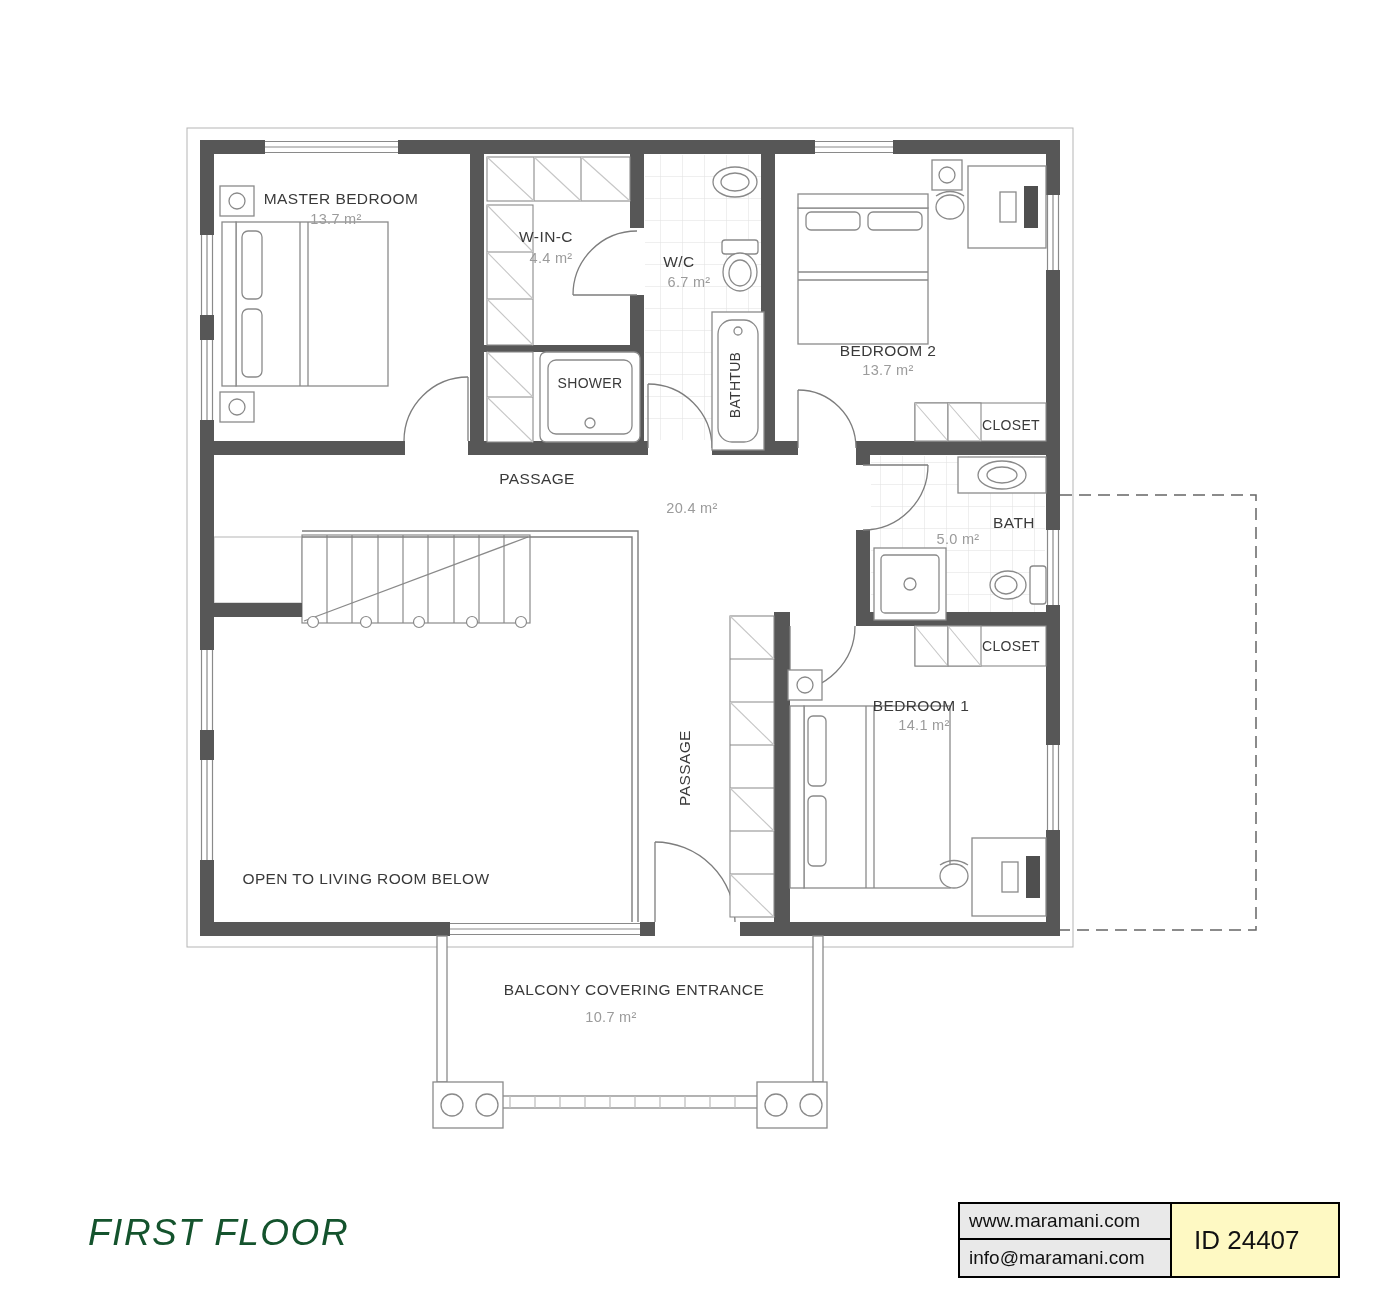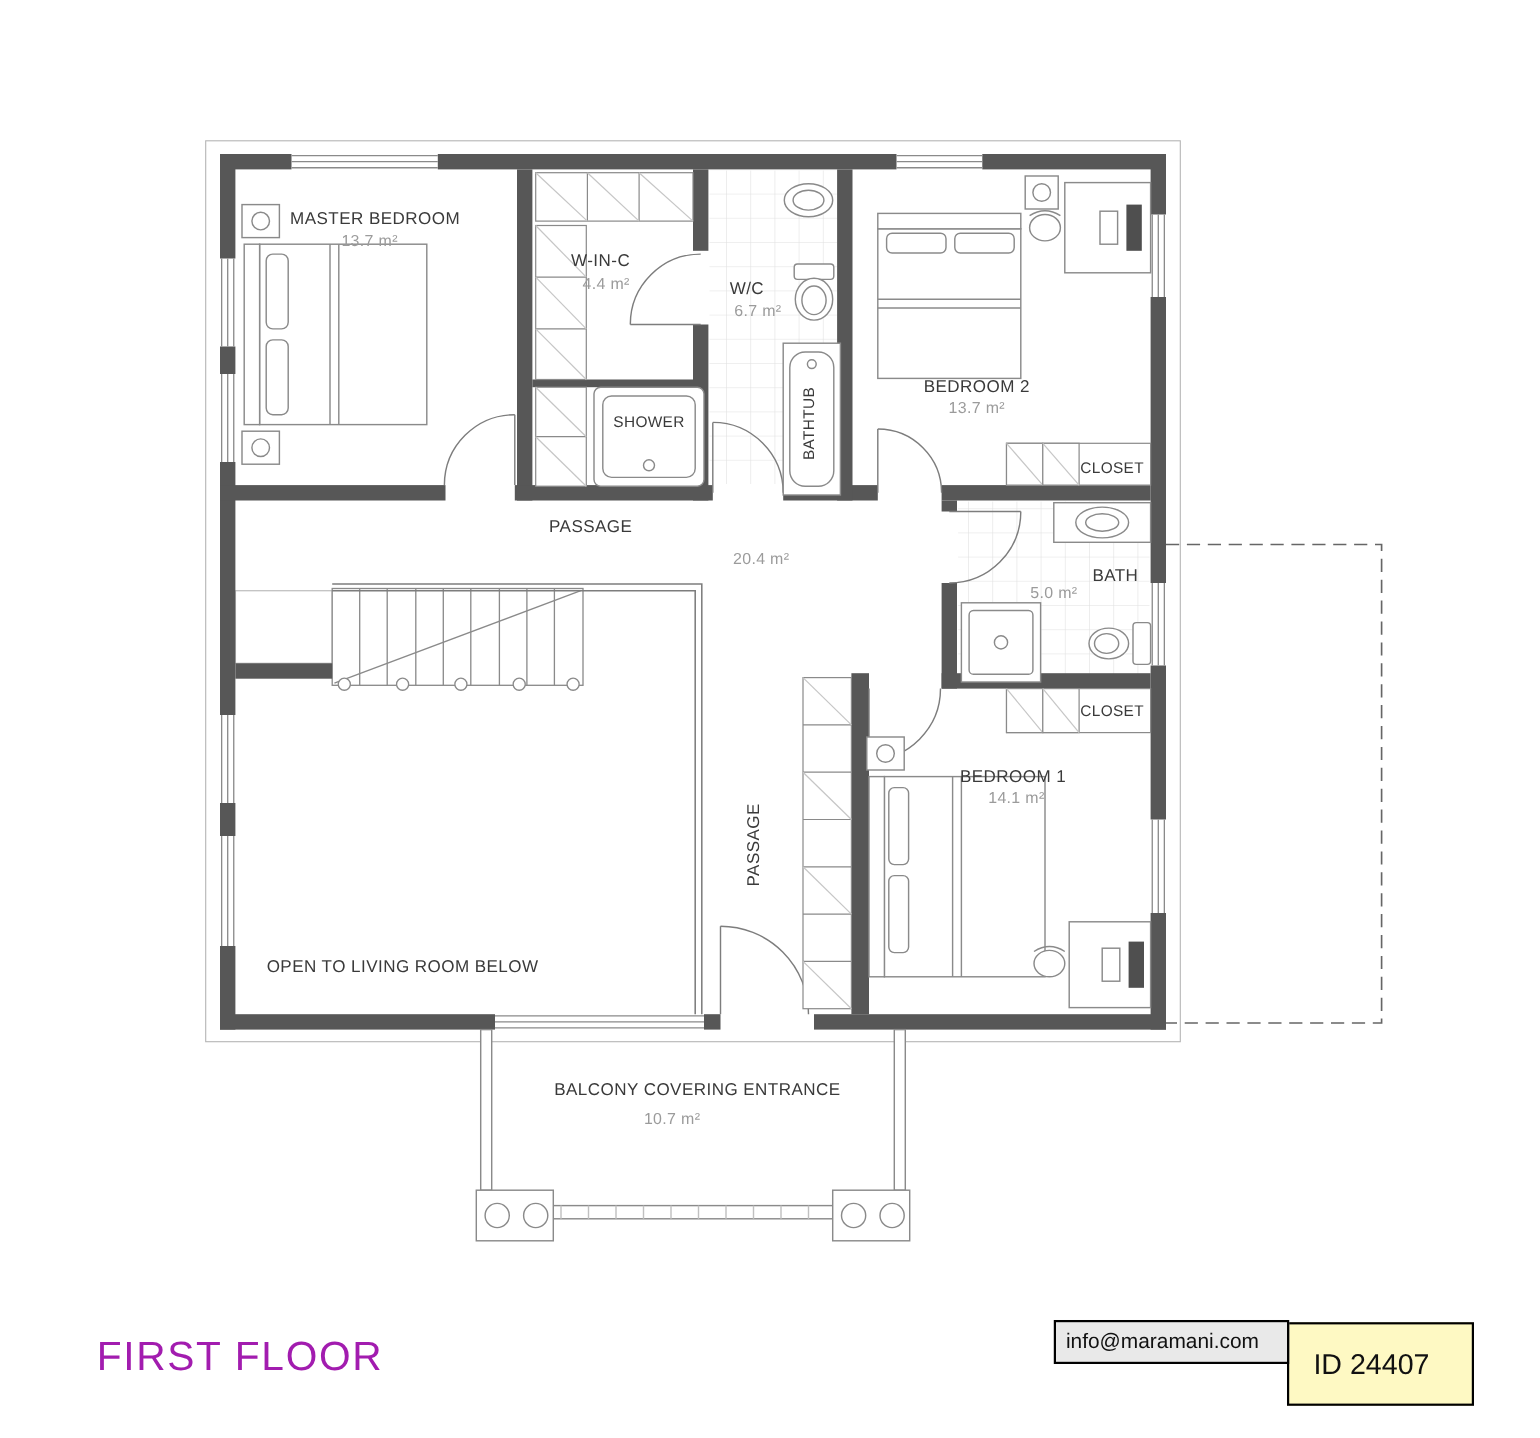--- a/index.html
+++ b/index.html
@@ -4,21 +4,21 @@
 <style>
   html,body{margin:0;padding:0;background:#fff;}
   .page{position:relative;width:1400px;height:1307px;background:#ffffff;overflow:hidden;
         font-family:"Liberation Sans",sans-serif;}
   .plan-svg{position:absolute;left:0;top:0;}
   
   .lbl{font-family:"Liberation Sans",sans-serif;font-size:15.5px;fill:#3a3a3a;letter-spacing:.4px;}
   .lbl-s{font-family:"Liberation Sans",sans-serif;font-size:14px;fill:#3a3a3a;letter-spacing:.3px;}
   .area{font-family:"Liberation Sans",sans-serif;font-size:14.5px;fill:#9b9b9b;letter-spacing:.3px;}
   
-  .floor-title{position:absolute;left:88px;top:1212px;font-size:37px;color:#a21caf;letter-spacing:1.5px;}
+  .floor-title{position:absolute;left:88px;top:1212px;font-size:37px;color:#14532d;letter-spacing:1.5px;font-style:italic;}
   .info-box{position:absolute;left:958px;top:1202px;display:grid;
             grid-template-columns:214px 168px;grid-template-rows:38px 38px;}
   .info-cell{background:#e9e9e9;border:2px solid #000;display:flex;align-items:center;
              padding-left:9px;font-size:19px;color:#111;box-sizing:border-box;}
   .info-cell.row2{margin-top:-2px;text-align:right;}
   .info-id{grid-row:1/3;grid-column:2;background:#fef9c3;border:2px solid #000;margin-left:-2px;
            display:flex;align-items:center;justify-content:flex-start;padding-left:22px;
            font-size:26px;color:#111;box-sizing:border-box;}
 </style>
 </head>
@@ -327,17 +327,18 @@
     <text class="lbl" x="686" y="772" transform="rotate(-90 686 768)">PASSAGE</text>
     <text class="lbl" x="366" y="884">OPEN TO LIVING ROOM BELOW</text>
     <text class="lbl" x="634" y="995">BALCONY COVERING ENTRANCE</text>
     <text class="area" x="611" y="1022">10.7 m²</text>
   </g>
 </svg>
 
 <div class="floor-title">FIRST FLOOR</div>
 
 <div class="info-box">
+  <div class="info-cell">www.maramani.com</div>
   <div class="info-id">ID 24407</div>
   <div class="info-cell row2">info@maramani.com</div>
 </div>
 
 </div>
 
 </body></html>

